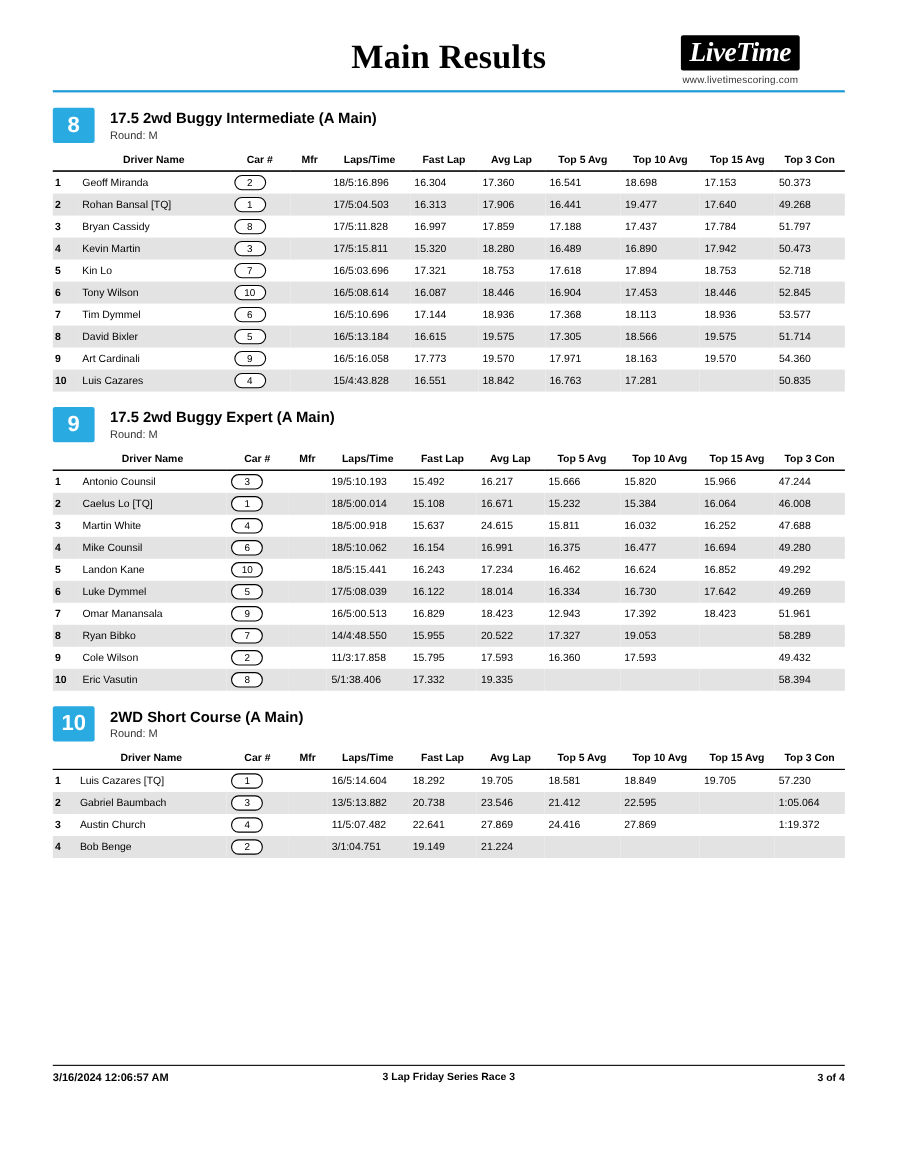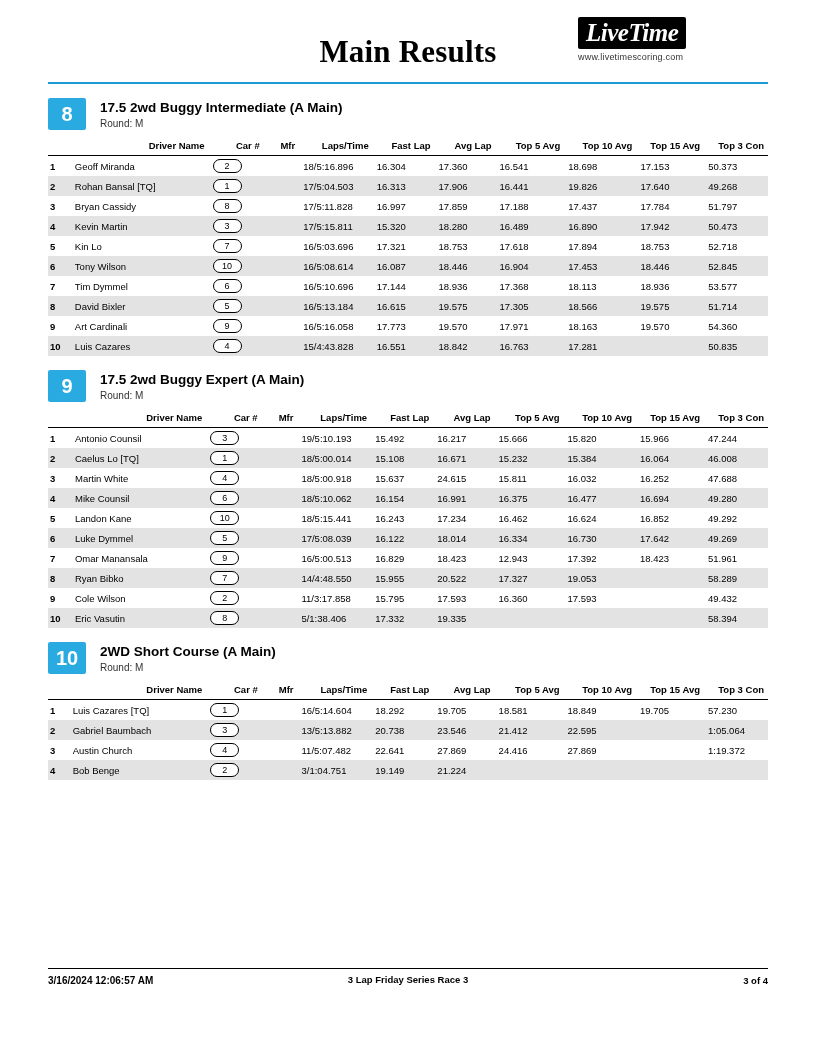--- a/index.html
+++ b/index.html
@@ -33,23 +33,23 @@
     top: 34px;
     text-align: center;
     font-family: "Liberation Serif", serif;
     font-weight: bold;
     font-size: 31px;
     letter-spacing: 0.2px;
   }
   .logo-wrap {
     position: absolute;
     right: 0;
-    top: 17px;
+    top: 32px;
     width: 190px;
-    text-align: left;
+    text-align: center;
   }
   .logo-box {
     display: inline-block;
     background: #000000;
     padding: 3px 8px 4px 8px;
     border-radius: 2px;
   }
   .logo-text {
     font-family: "Liberation Serif", serif;
     font-style: italic;
@@ -113,21 +113,21 @@
   }
   
   table.results {
     width: 100%;
     border-collapse: collapse;
     font-size: 9.5px;
   }
   table.results thead th {
     font-size: 9.5px;
     font-weight: bold;
-    text-align: right;
+    text-align: center;
     padding: 3px 4px 4px 4px;
     border-bottom: 1.3px solid #000000;
     white-space: nowrap;
   }
   table.results tbody td {
     padding: 3px 4px;
     white-space: nowrap;
   }
   table.results tbody tr.alt td {
     background: #e3e3e3;
@@ -256,21 +256,21 @@
           </tr>
           <tr class="alt">
             <td class="c-pos">2</td>
             <td class="c-name">Rohan Bansal [TQ]</td>
             <td class="c-car carcell"><span class="carnum">1</span></td>
             <td class="c-mfr"></td>
             <td class="c-laps">17/5:04.503</td>
             <td class="c-fast">16.313</td>
             <td class="c-avg">17.906</td>
             <td class="c-t5">16.441</td>
-            <td class="c-t10">19.826</td>
+            <td class="c-t10">19.477</td>
             <td class="c-t15">17.640</td>
             <td class="c-t3">49.268</td>
           </tr>
           <tr>
             <td class="c-pos">3</td>
             <td class="c-name">Bryan Cassidy</td>
             <td class="c-car carcell"><span class="carnum">8</span></td>
             <td class="c-mfr"></td>
             <td class="c-laps">17/5:11.828</td>
             <td class="c-fast">16.997</td>

